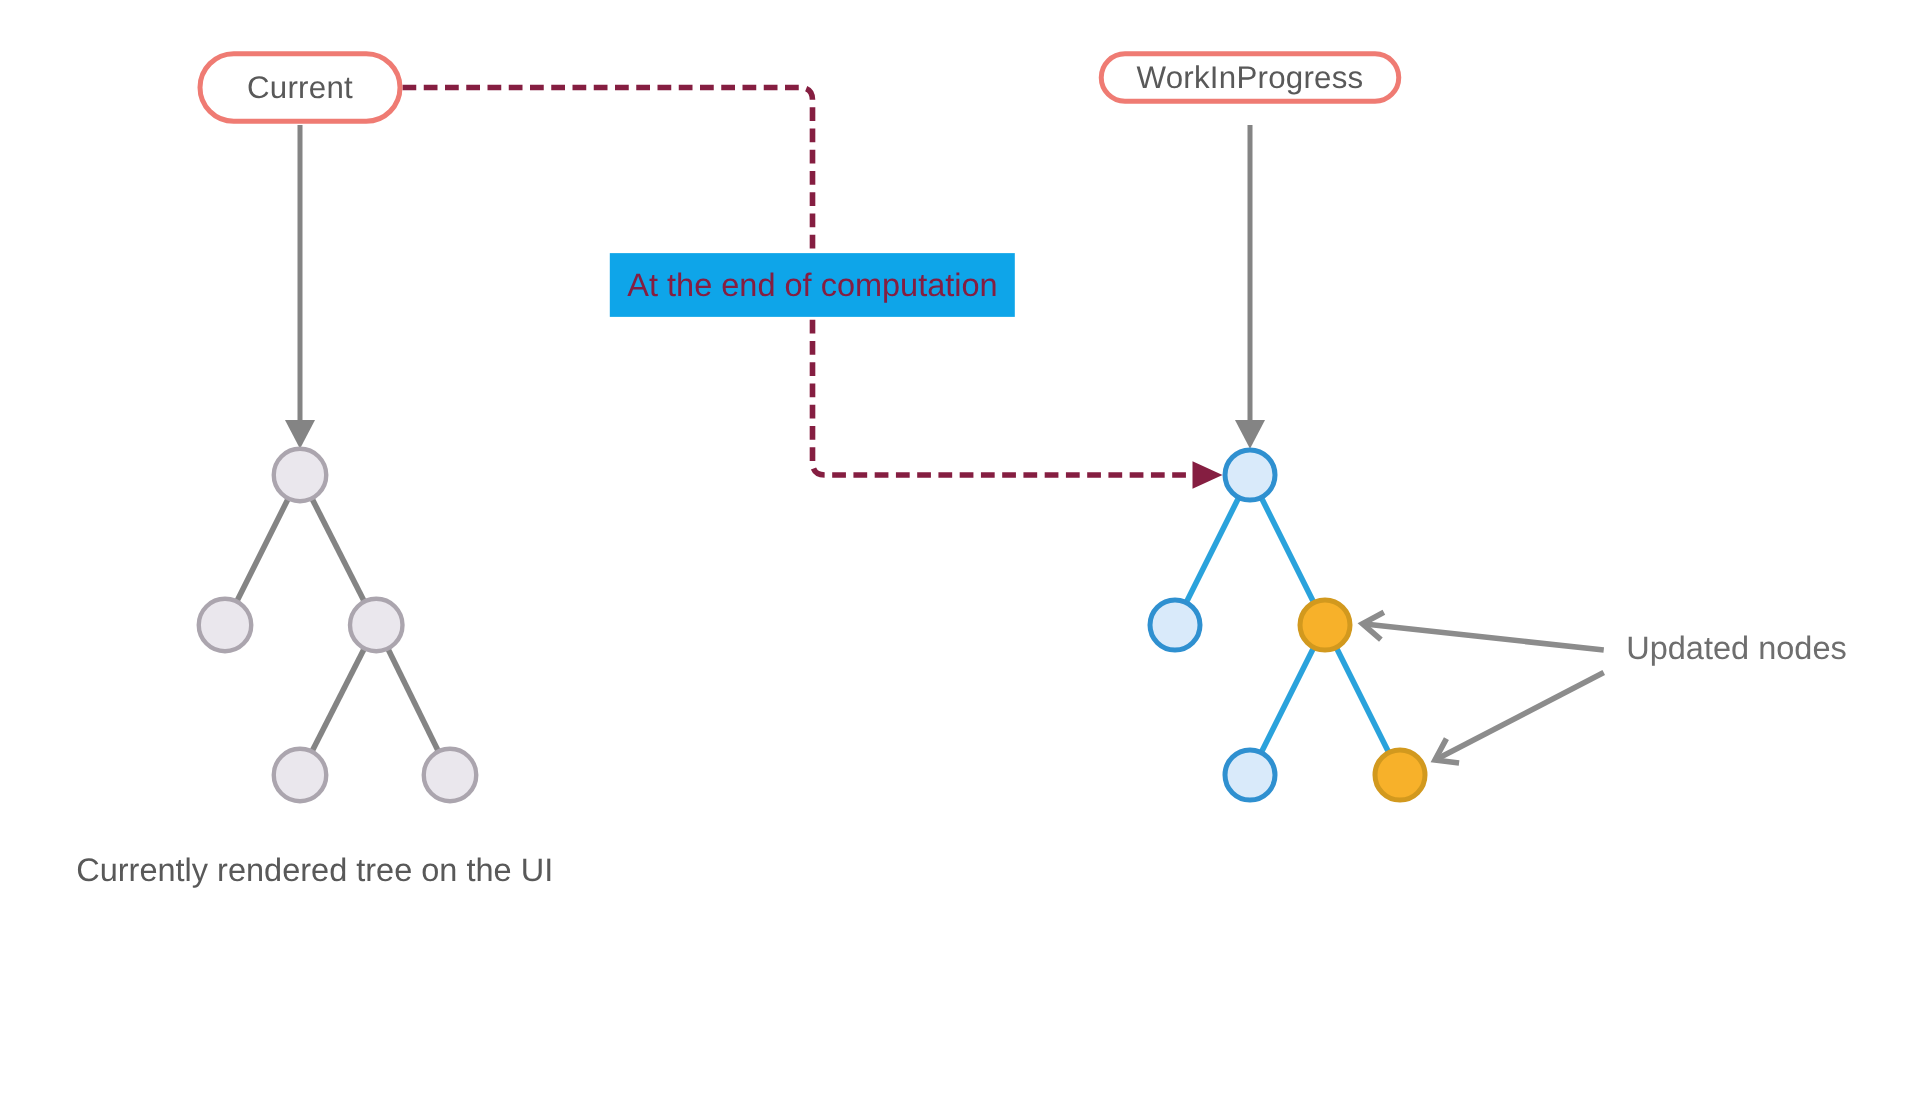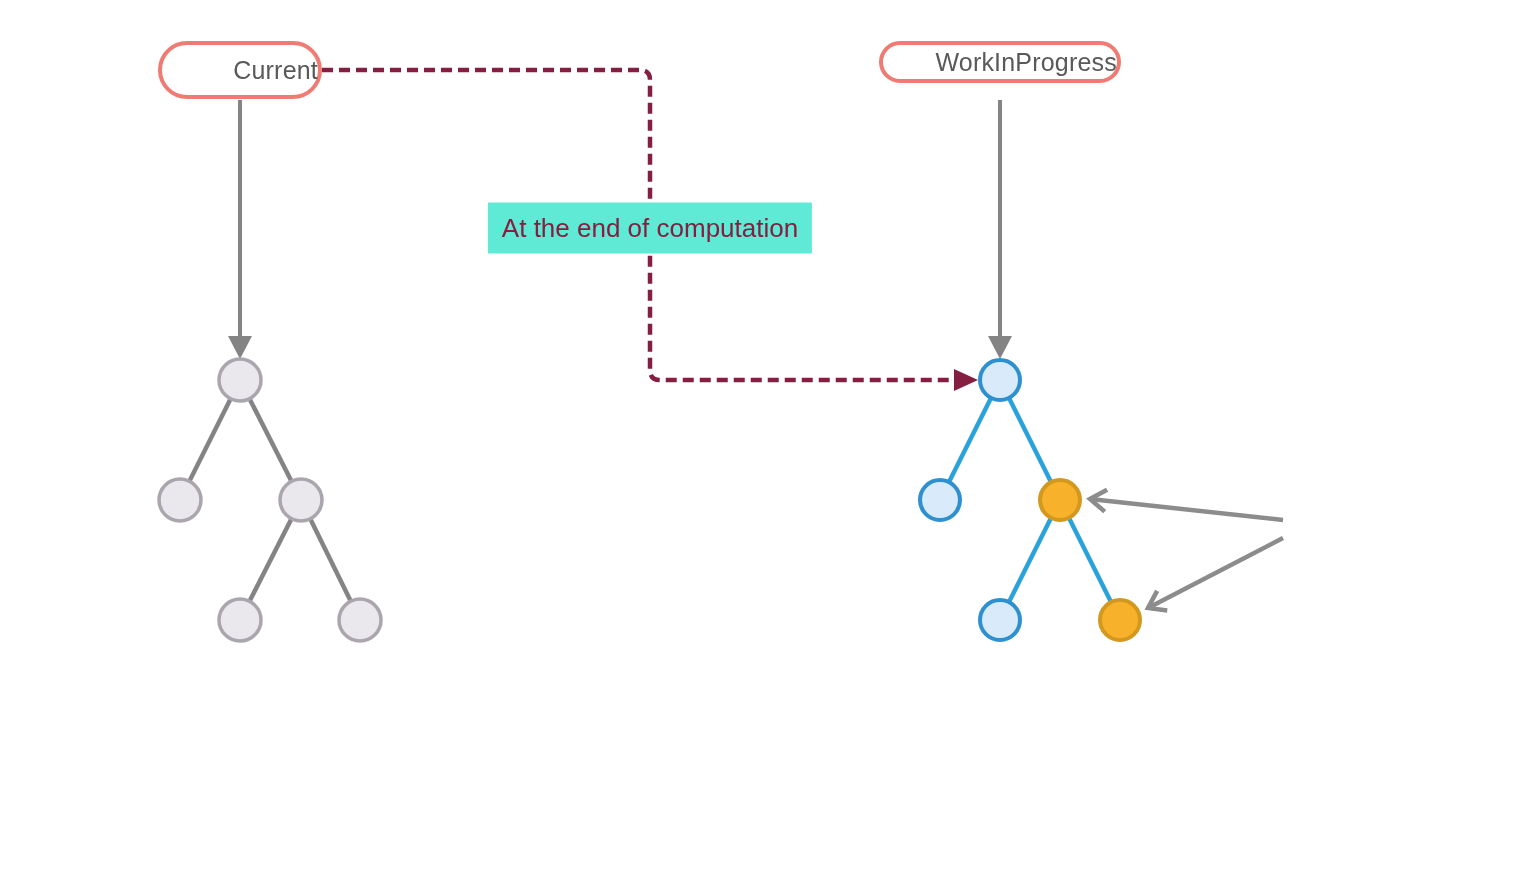--- a/index.html
+++ b/index.html
@@ -14,29 +14,29 @@
   .edge-gray{stroke:var(--edge_gray,#848484);stroke-width:4.5;}
   .edge-blue{stroke:var(--edge_blue,#2aa2dc);stroke-width:4.5;}
   .node-gray{fill:var(--node_gray_fill,#eae7ed);stroke:var(--node_gray_stroke,#aba5ae);stroke-width:3.5;}
   .node-blue{fill:var(--node_blue_fill,#d9eafa);stroke:var(--node_blue_stroke,#2f90d0);stroke-width:4;}
   .node-orange{fill:var(--node_orange_fill,#f7b12a);stroke:var(--node_orange_stroke,#d2991e);stroke-width:4;}
   .dashed-maroon{stroke:var(--maroon,#851e41);stroke-width:4.5;stroke-dasharray:11 6;fill:none;}
   .arrowhead-maroon{fill:var(--maroon,#851e41);stroke:none;}
   .annot-arrow{stroke:var(--annotation_gray,#8c8c8c);stroke-width:4.5;fill:none;}
   
   .pill{
-    position:absolute;display:flex;align-items:center;justify-content:flex-end;
+    position:absolute;display:flex;align-items:center;justify-content:center;
     border:4px solid var(--pill_border,#ef7b73);border-radius:30px;background:#fff;
     color:var(--text_gray,#595959);font-size:25px;box-sizing:border-box;letter-spacing:.2px;
   }
   .pill.current{left:158px;top:41px;width:164px;height:58px;}
   .pill.wip{left:879px;top:41px;width:242px;height:42px;}
   .transition-label{
     position:absolute;left:650px;top:228px;transform:translate(-50%,-50%);
-    background:#5eead4;padding:10px 14px;white-space:nowrap;
+    background:#0ea5e9;padding:10px 14px;white-space:nowrap;
     color:var(--maroon,#851e41);font-size:26px;
   }
   .annotation-label{
     position:absolute;left:1301px;top:503px;white-space:nowrap;
     color:var(--annotation_text,#6e6e6e);font-size:26px;
   }
   .caption{position:absolute;color:var(--text_gray,#595959);font-size:26px;}
   .caption.left{left:61px;top:681px;white-space:nowrap;}
   .caption.right{left:820px;top:680px;line-height:36px;white-space:pre-wrap;}
 </style>
@@ -94,16 +94,18 @@
   <div class="pill current">
     <span>Current</span>
   </div>
 
   <div class="pill wip">
     <span>WorkInProgress</span>
   </div>
 
   <div class="transition-label">At the end of computation</div>
 
+  <div class="annotation-label">Updated nodes</div>
 
+  <div class="caption left">Currently rendered tree on the UI</div>
 
 
 </div>
 
 </body></html>

